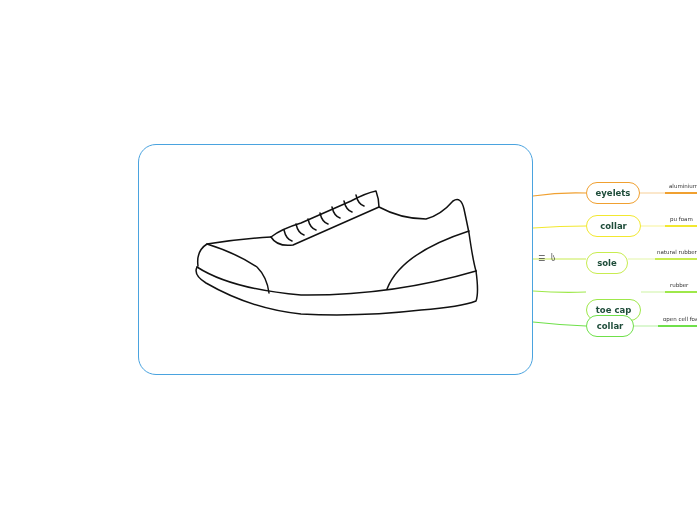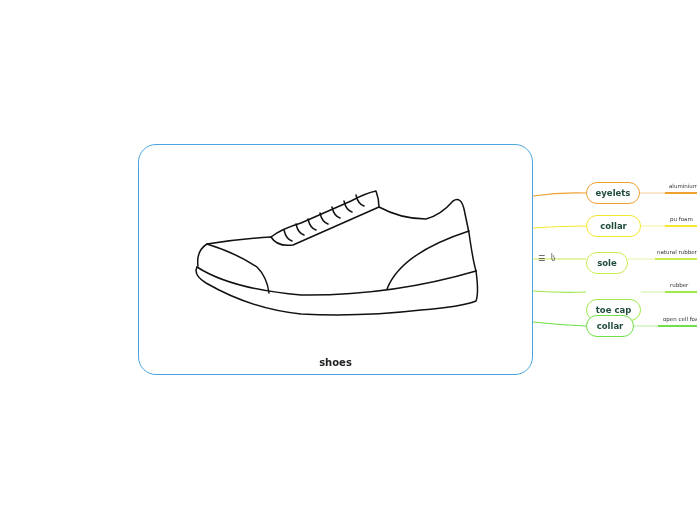--- a/index.html
+++ b/index.html
@@ -63,21 +63,20 @@
 
       <path d="M283 229 q2 9 8 11"></path>
       <path d="M295 223 q2 9 8 11"></path>
       <path d="M307 218 q2 9 8 11"></path>
       <path d="M319 212 q2 9 8 11"></path>
       <path d="M331 206 q2 9 8 11"></path>
       <path d="M343 200 q2 9 8 11"></path>
       <path d="M355 194 q2 9 8 11"></path>
     </g>
   </svg>
-  <div class="central-title">shoes</div>
 </div>
 
 <div class="node" style="left:586px;top:182px;width:54px;border-color:#f0a030;">
   <span>eyelets</span>
 </div>
 <div class="node" style="left:586px;top:215px;width:55px;border-color:#f2e830;">
   <span>collar</span>
 </div>
 <div class="node" style="left:586px;top:252px;width:42px;border-color:#c8ec50;">
   <span>sole</span>

